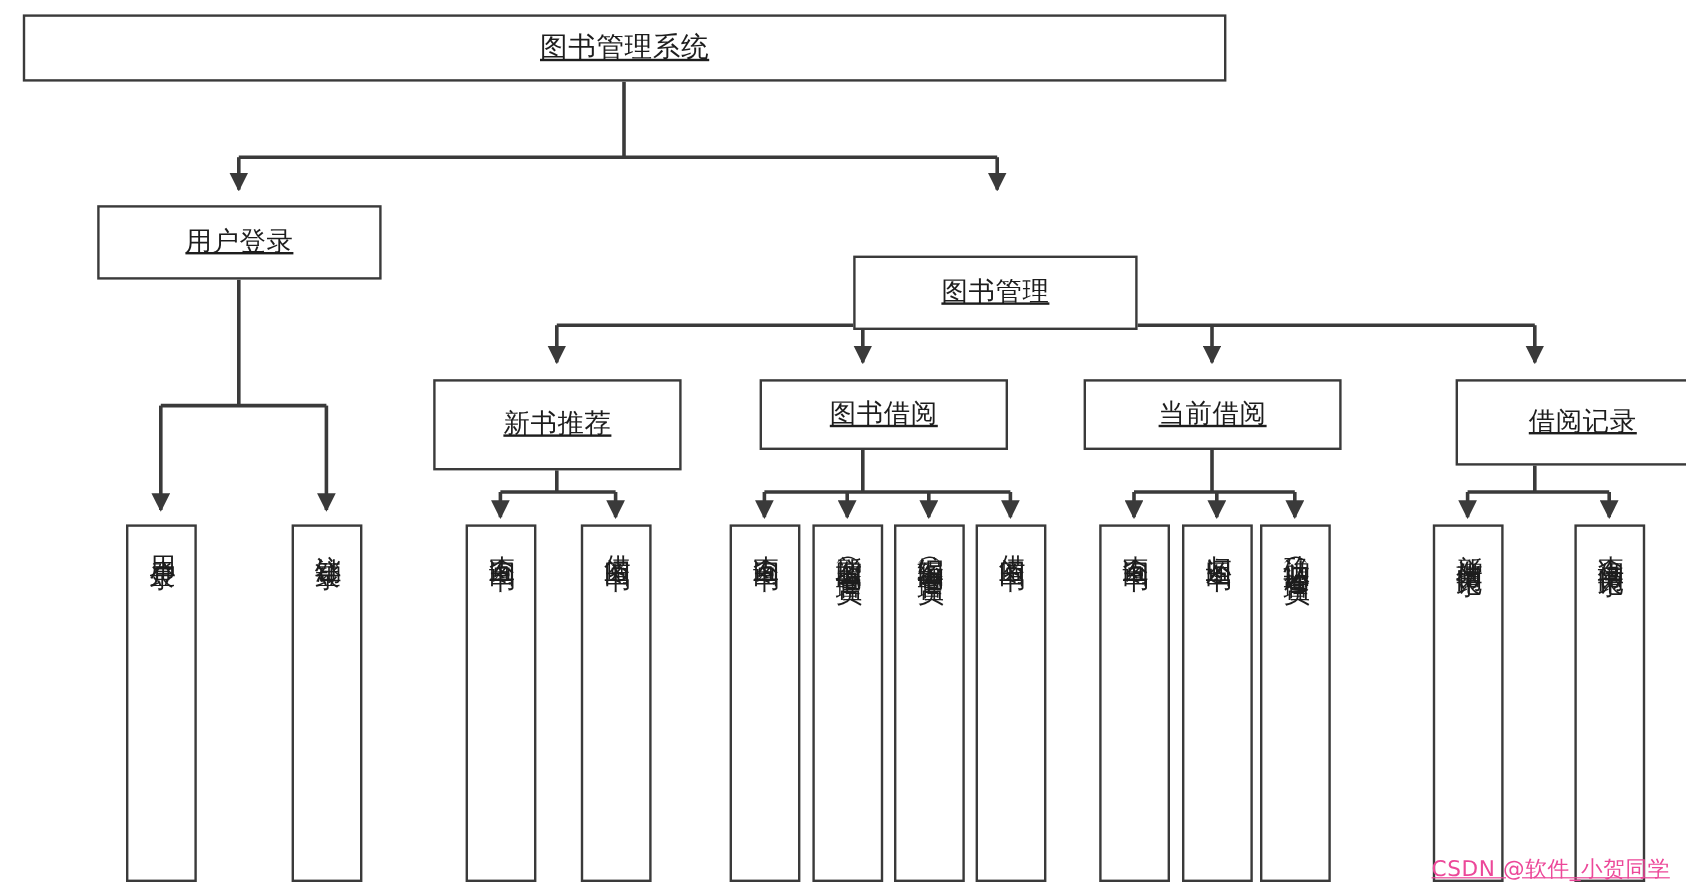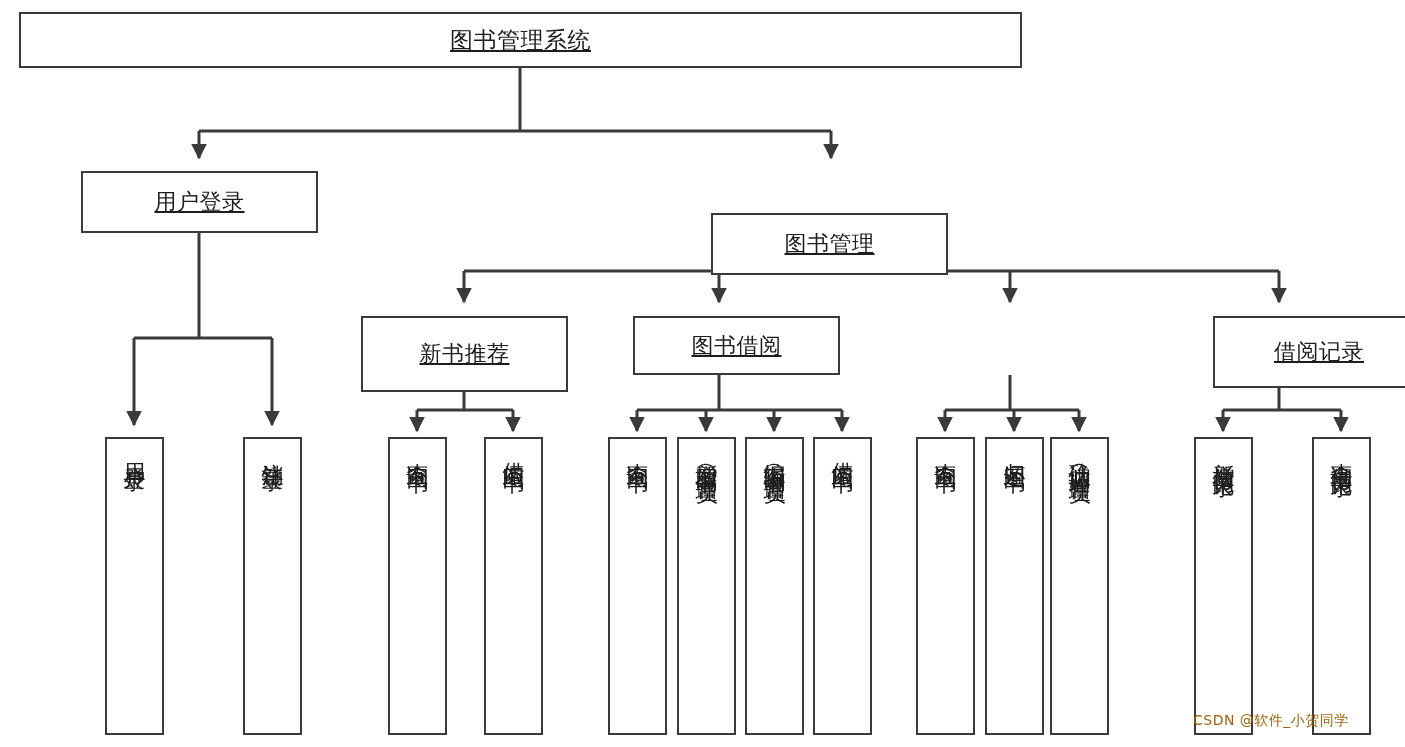--- a/index.html
+++ b/index.html
@@ -56,24 +56,25 @@
     text-orientation:upright;
     font-size:22px;
     line-height:1.0;
     letter-spacing:3px;
     white-space:nowrap;
   }
   #watermark{
     position:absolute;
     left:1193px;
     top:712px;
-    font-size:14px;
-    color:#a16207;
+    font-size:18px;
+    color:#ec4899;
     white-space:nowrap;
     letter-spacing:0.5px;
+    text-decoration:underline;
   }
 </style>
 </head>
 <body>
 
 <div id="canvas">
 
   <svg id="wires" viewBox="0 0 1405 747" xmlns="http://www.w3.org/2000/svg">
     <defs>
       <marker id="arrow" viewBox="0 0 10 10" refX="9" refY="5" markerWidth="5.2" markerHeight="5.2" orient="auto-start-reverse">
@@ -134,20 +135,23 @@
   <div class="node horiz" style="left:711px;top:171px;width:237px;height:62px;margin-top:42px;">
     <span class="label">图书管理</span>
   </div>
 
   <div class="node horiz" style="left:361px;top:316px;width:207px;height:76px;">
     <span class="label">新书推荐</span>
   </div>
   <div class="node horiz" style="left:633px;top:316px;width:207px;height:59px;align-items:center;">
     <span class="label">图书借阅</span>
   </div>
+  <div class="node horiz" style="left:903px;top:316px;width:215px;height:59px;">
+    <span class="label">当前借阅</span>
+  </div>
   <div class="node horiz" style="left:1213px;top:316px;width:212px;height:72px;">
     <span class="label">借阅记录</span>
   </div>
 
   <div class="node vert" style="left:105px;top:437px;width:59px;height:298px;">
     <span class="label">用户登录</span>
   </div>
   <div class="node vert" style="left:243px;top:437px;width:59px;height:298px;">
     <span class="label">注销登录</span>
   </div>

